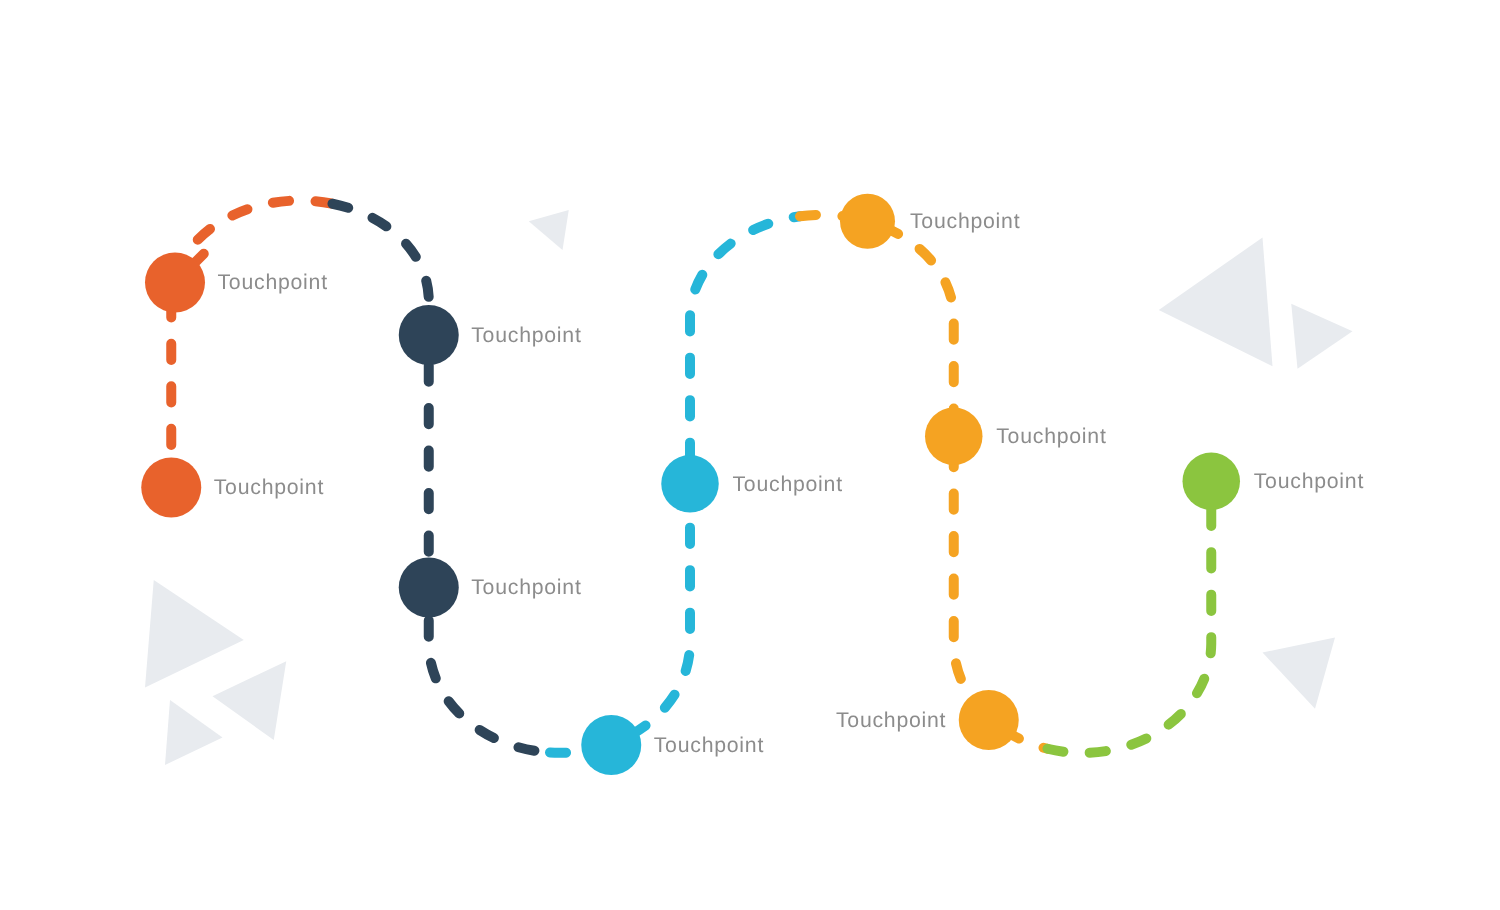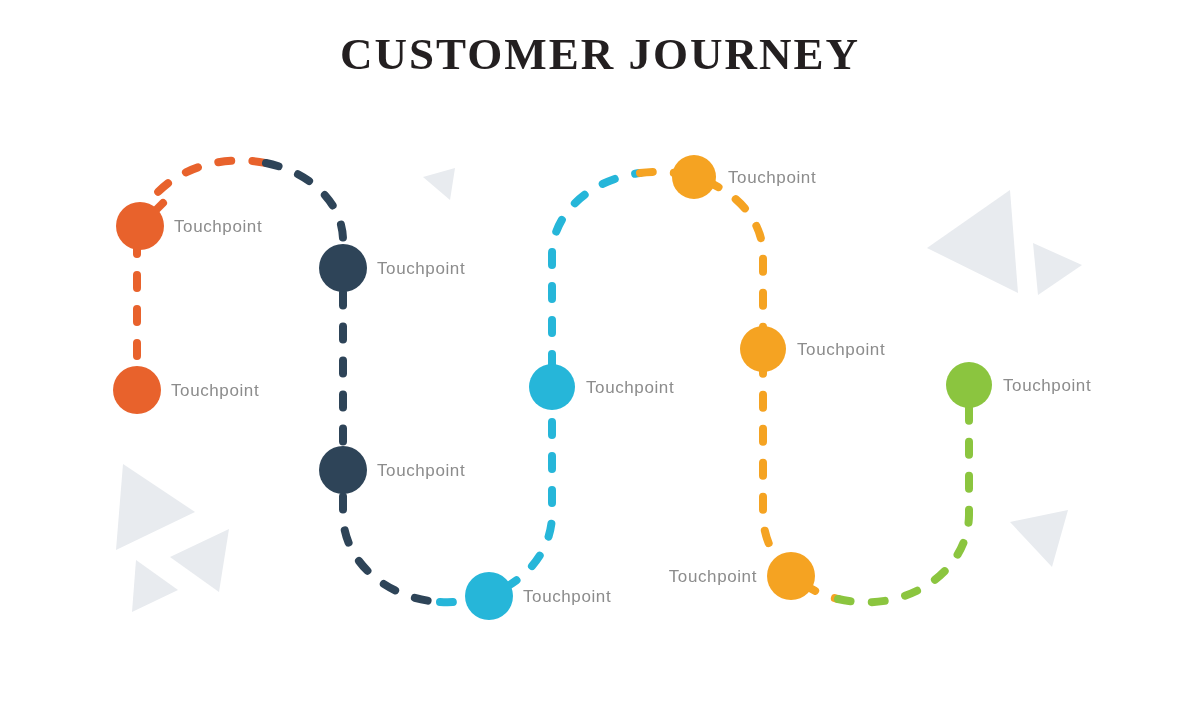--- a/index.html
+++ b/index.html
@@ -72,14 +72,13 @@
       <text x="586" y="387" text-anchor="start" dominant-baseline="central" class="tp-label">Touchpoint</text>
       <circle cx="694" cy="177" r="22" fill="#F5A322"></circle>
       <text x="728" y="177" text-anchor="start" dominant-baseline="central" class="tp-label">Touchpoint</text>
       <circle cx="763" cy="349" r="23" fill="#F5A322"></circle>
       <text x="797" y="349" text-anchor="start" dominant-baseline="central" class="tp-label">Touchpoint</text>
       <circle cx="791" cy="576" r="24" fill="#F5A322"></circle>
       <text x="757" y="576" text-anchor="end" dominant-baseline="central" class="tp-label">Touchpoint</text>
       <circle cx="969" cy="385" r="23" fill="#8BC53F"></circle>
       <text x="1003" y="385" text-anchor="start" dominant-baseline="central" class="tp-label">Touchpoint</text>
     </svg>
-  <h1 class="page-title">CUSTOMER JOURNEY</h1>
 </div>
 
 </body></html>

